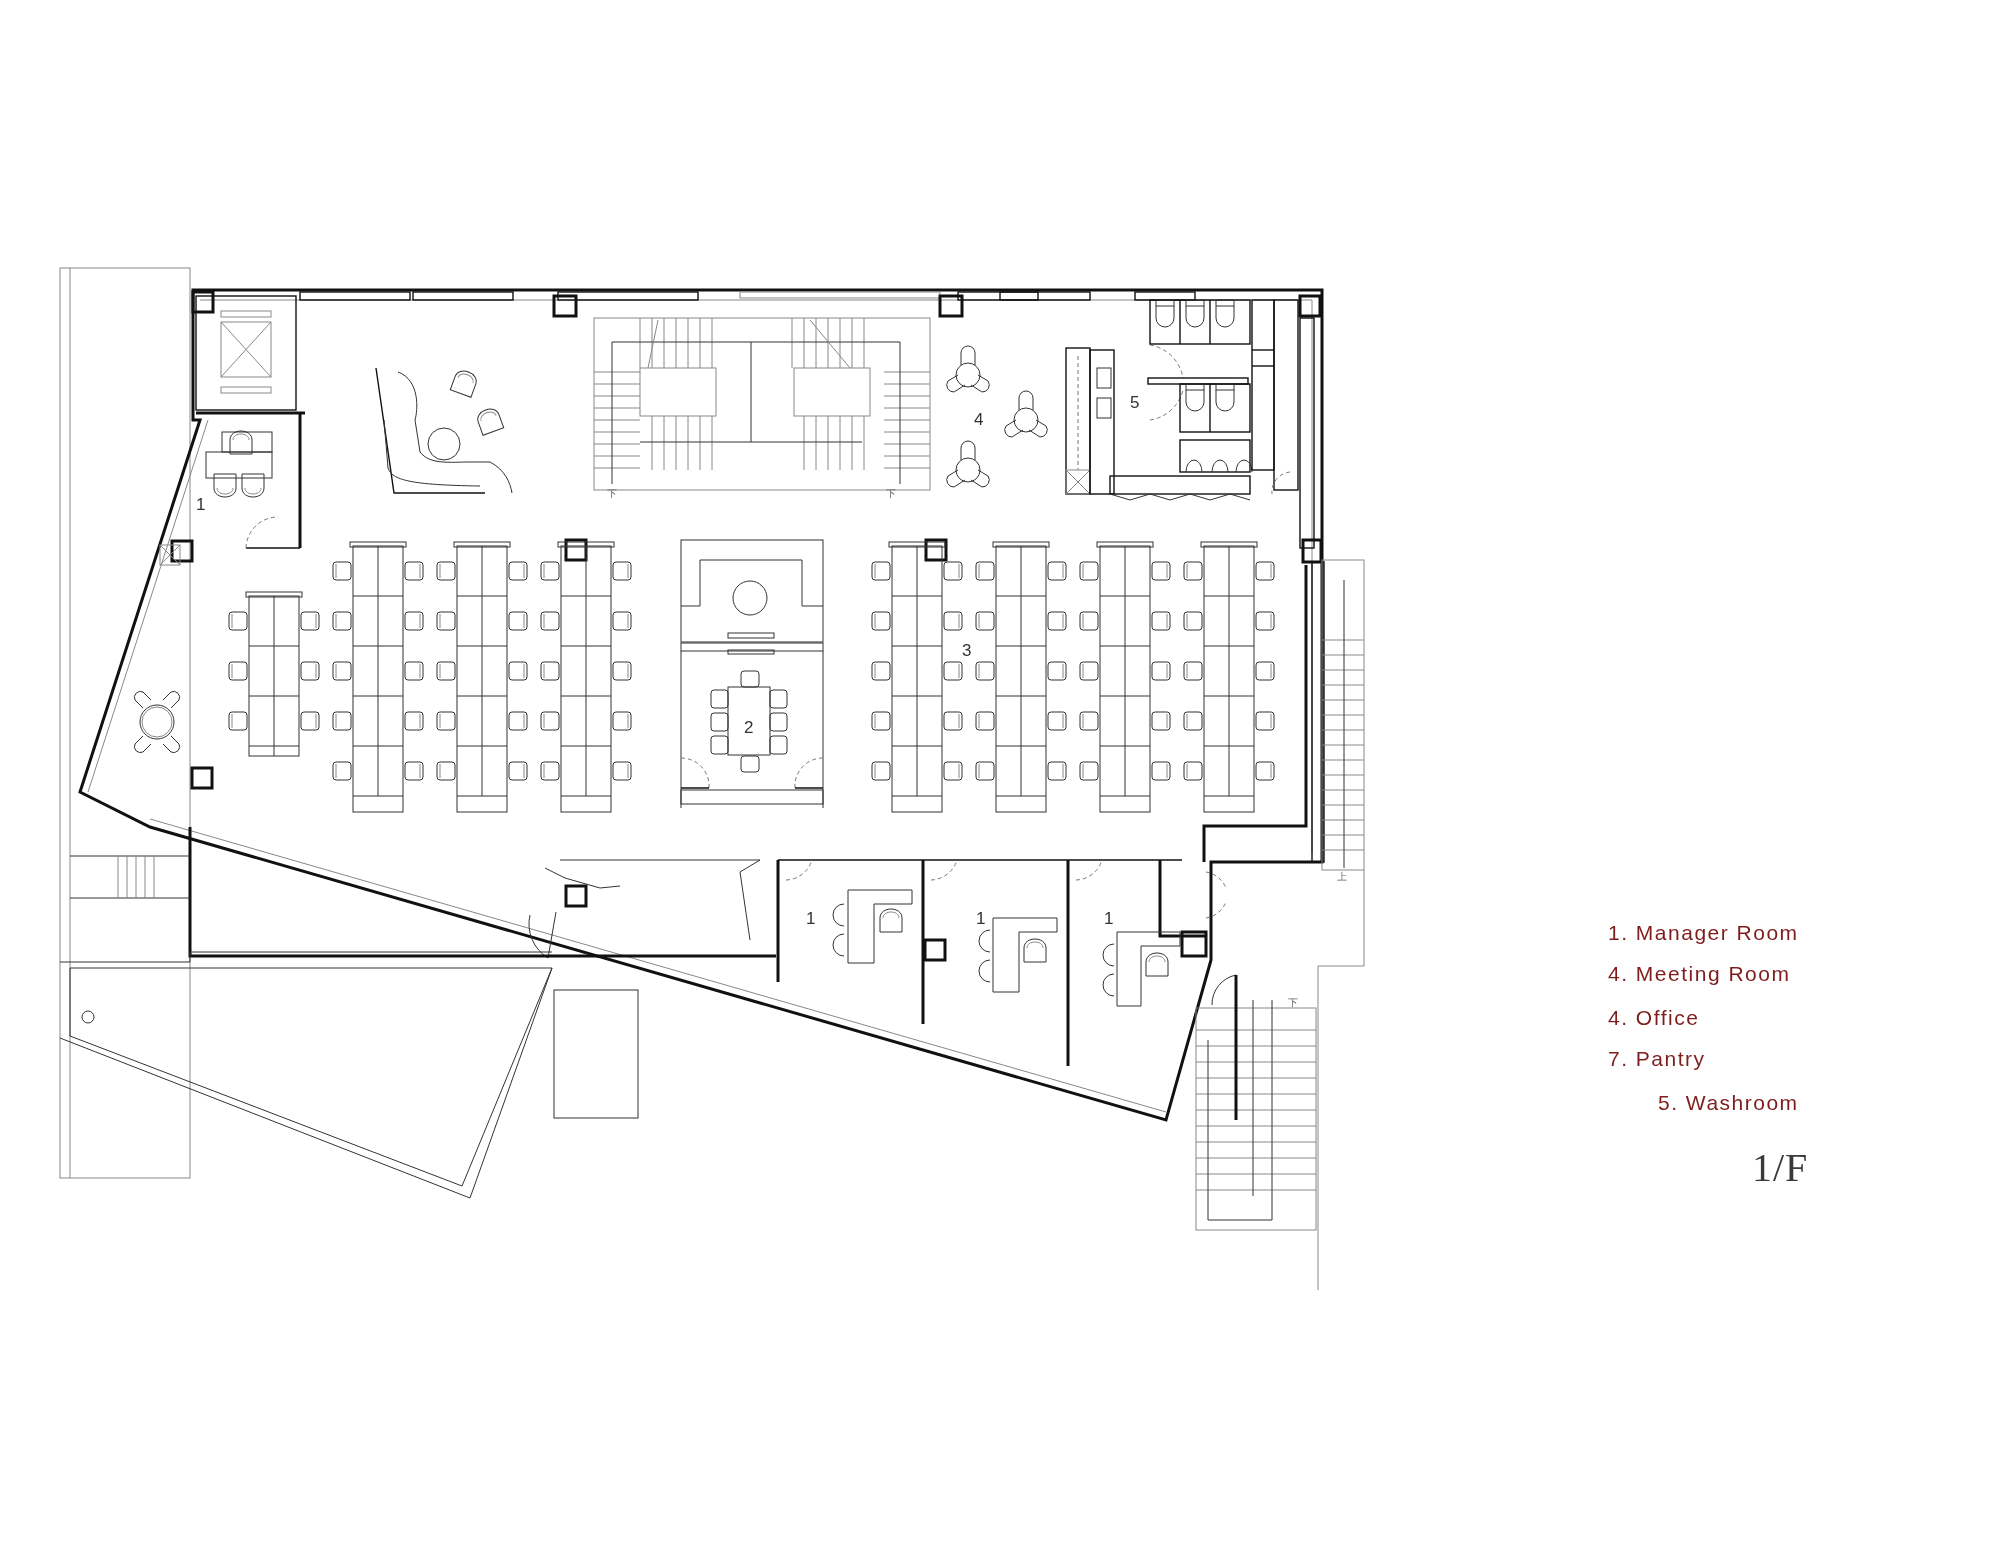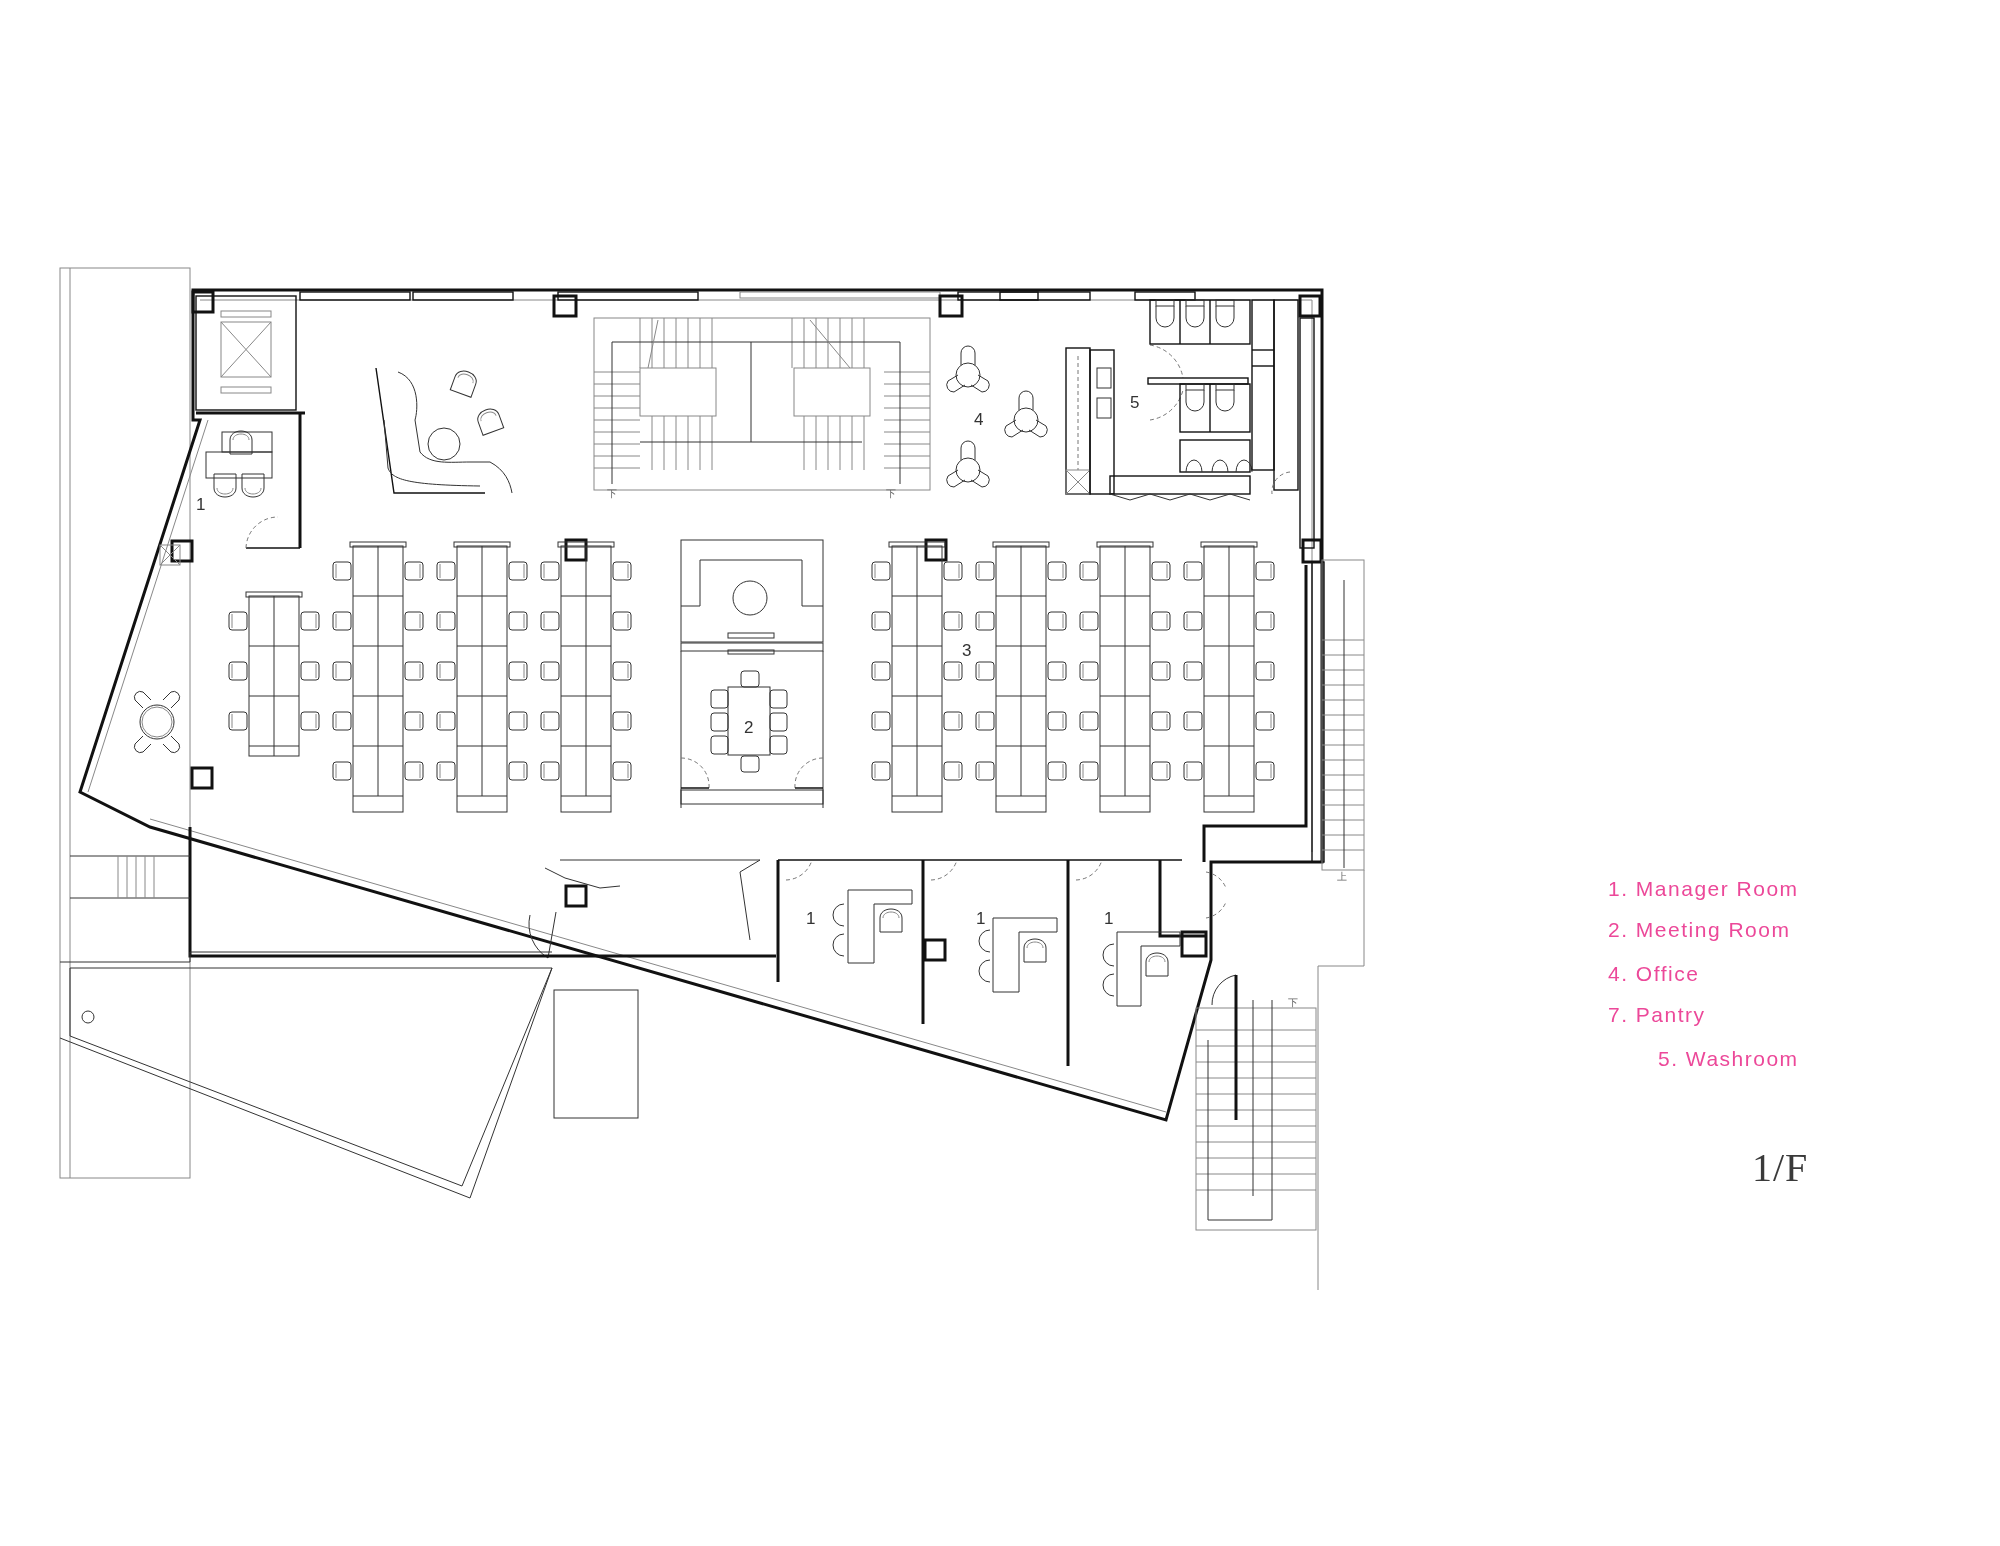--- a/index.html
+++ b/index.html
@@ -1,19 +1,19 @@
 <!DOCTYPE html>
 <html><head>
 <meta charset="utf-8">
 <style>
   html, body { margin: 0; padding: 0; background: #ffffff; }
   body { width: 2000px; height: 1546px; position: relative; overflow: hidden;
          font-family: "Liberation Sans", "DejaVu Sans", sans-serif; }
   #plan { position: absolute; left: 0; top: 0; width: 2000px; height: 1546px; }
-  .legend { position: absolute; left: 1608px; top: 868px; color: #ec4899; }
+  .legend { position: absolute; left: 1608px; top: 912px; color: #7f1d1d; }
   .legend-item { font-size: 21px; letter-spacing: 1.5px; height: 41px; line-height: 41px; white-space: nowrap; }
   .legend-item:nth-child(3) { margin-top: 3px; }
   .legend-item:nth-child(5) { margin-top: 3px; text-align: right; }
   .floor-label { position: absolute; left: 1752px; top: 1144px; font-size: 40px; color: #3a3a3a; letter-spacing: 1px; font-family: Liberation Serif, serif; }
   .room-num { font-family: "Liberation Sans", sans-serif; font-size: 17px; fill: #333; }
   .w { stroke: #111; fill: none; stroke-width: 1.4; }
   .wt { stroke: #111; fill: none; stroke-width: 3; }
   .l { stroke: #333; fill: none; stroke-width: 1; }
   .g { stroke: #888; fill: none; stroke-width: 1; }
   .d { stroke: #777; fill: none; stroke-width: 1; stroke-dasharray: 4 3; }
@@ -352,19 +352,19 @@
   </g>
   <line x1="1253" y1="1000" x2="1253" y2="1196" class="l"></line>
   <path d="M1208,1040 L1208,1220 L1272,1220 L1272,1000" class="l"></path>
   <text x="1288" y="1006" font-size="10" fill="#666">下</text>
   <path d="M1236,975 A30,30 0 0 0 1212,1005" class="l"></path>
   <line x1="1236" y1="975" x2="1236" y2="1120" class="wt"></line>
 </svg>
 
 <div class="legend">
   <div class="legend-item">1. Manager Room</div>
-  <div class="legend-item">2. Meeting Room</div>
+  <div class="legend-item">4. Meeting Room</div>
   <div class="legend-item">4. Office</div>
   <div class="legend-item">7. Pantry</div>
   <div class="legend-item">5. Washroom</div>
 </div>
 
 <div class="floor-label">1/F</div>
 
 </body></html>

